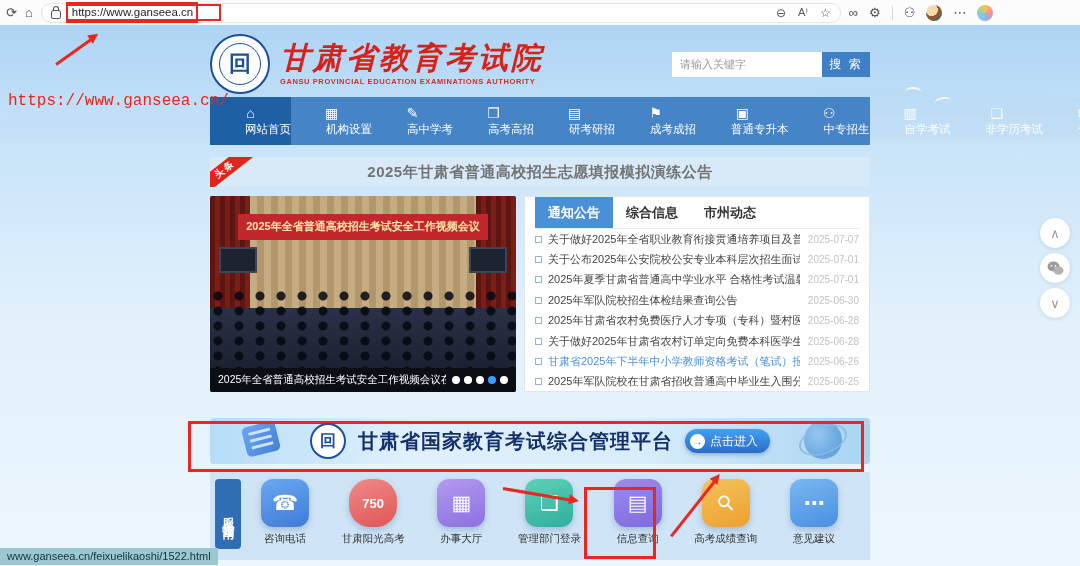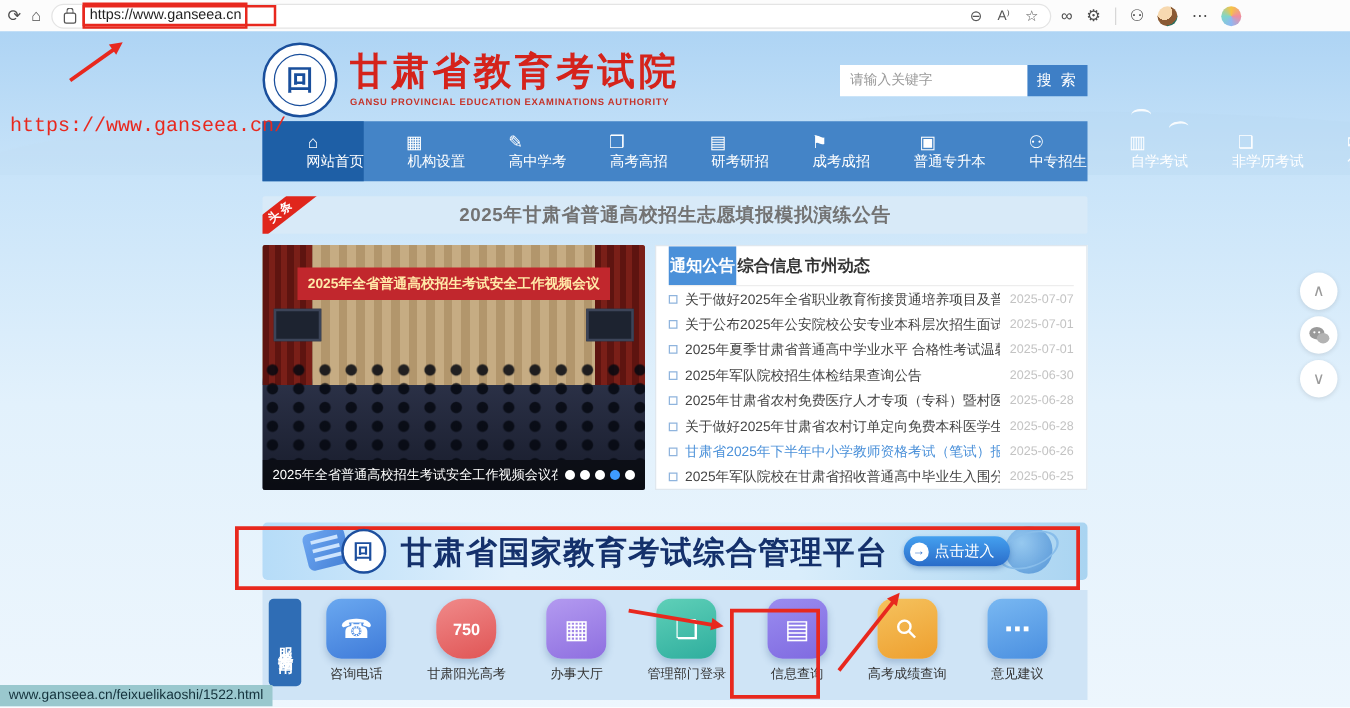--- a/index.html
+++ b/index.html
@@ -32,21 +32,21 @@
     background:radial-gradient(60% 120% at 80% 100%,#b9d9f2 0 60%,transparent 61%),
                radial-gradient(50% 110% at 25% 100%,#c2def4 0 55%,transparent 56%);}
   .container{width:660px;margin:0 auto;position:relative;}
   
   .site-header{display:flex;align-items:center;padding-top:6px;height:72px;box-sizing:border-box;}
   .logo{width:56px;height:56px;border-radius:50%;background:#fff;border:2px solid #1a4f9c;
     display:flex;align-items:center;justify-content:center;box-shadow:0 0 0 2px #fff inset;flex:0 0 auto;}
   .logo-inner{width:40px;height:40px;border-radius:50%;border:1.5px solid #1a4f9c;
     display:flex;align-items:center;justify-content:center;color:#1a4f9c;font-weight:bold;font-size:22px;}
   .title-block{margin-left:10px;}
-  .site-title{color:#d5231b;font-size:30px;font-weight:900;letter-spacing:3px;line-height:1;margin:0;}
+  .site-title{color:#d5231b;font-size:30px;font-weight:900;letter-spacing:3px;line-height:1;margin:0;font-style:italic;}
   .site-sub{color:#c5342a;font-size:7.5px;font-weight:bold;letter-spacing:.6px;margin-top:4px;}
   .search{margin-left:auto;display:flex;align-items:center;}
   .search input{width:150px;height:25px;border:none;outline:none;padding:0 8px;font-size:11px;
     color:#333;background:#fff;box-sizing:border-box;}
   .search input::placeholder{color:#999;}
   .search button{width:48px;height:25px;border:none;background:#3e7fc6;color:#fff;
     font-size:12px;letter-spacing:2px;cursor:pointer;}
   
   .nav{height:48px;background:#4484c7;display:flex;}
   .nav-item{flex:1;display:flex;flex-direction:column;align-items:center;justify-content:center;
@@ -82,21 +82,21 @@
   .caption-bar{position:absolute;left:0;right:0;bottom:0;height:24px;background:rgba(0,0,0,.55);
     display:flex;align-items:center;padding:0 8px;box-sizing:border-box;}
   .caption{color:#fff;font-size:10.5px;white-space:nowrap;overflow:hidden;flex:1;}
   .dots{display:flex;gap:4px;margin-left:6px;}
   .dot{width:8px;height:8px;border-radius:50%;background:#fff;cursor:pointer;}
   .dot.active{background:#3e9bff;}
   
   .news-panel{flex:1;background:#fff;border:1px solid #dfe7ee;box-sizing:border-box;
     padding:0 10px;overflow:hidden;}
   .tabs{display:flex;border-bottom:1px solid #ededed;height:31px;}
-  .tab{padding:0 1px;display:flex;align-items:center;font-size:13px;font-weight:bold;
+  .tab{padding:0 13px;display:flex;align-items:center;font-size:13px;font-weight:bold;
     color:#333;cursor:pointer;}
   .tab.active{background:#4a90d9;color:#fff;}
   .news-item{display:flex;align-items:center;height:20.4px;font-size:11px;cursor:pointer;}
   .bullet{width:5px;height:5px;border:1px solid #8fb4dd;margin-right:6px;flex:0 0 auto;}
   .news-title{flex:1;color:#444;white-space:nowrap;overflow:hidden;}
   .news-title.hl{color:#4a90d9;}
   .news-date{color:#c3c3c3;font-size:10px;margin-left:8px;flex:0 0 auto;}
   
   .platform-wrap{margin-top:26px;position:relative;}
   .platform{height:46px;border-radius:4px;display:flex;align-items:center;justify-content:center;
@@ -104,21 +104,21 @@
     background:linear-gradient(90deg,#b6dcf8 0%,#e0f0fc 30%,#d9edfb 65%,#a9d4f1 100%);}
   .deco-doc{position:absolute;left:34px;top:6px;width:34px;height:30px;border-radius:5px;
     background:linear-gradient(135deg,#5f9cf0,#2f6fd0);transform:rotate(-14deg);opacity:.85;}
   .deco-doc:before{content:"";position:absolute;left:6px;top:6px;right:6px;height:3px;background:#cfe4ff;box-shadow:0 7px 0 #cfe4ff,0 14px 0 #cfe4ff;}
   .deco-globe{position:absolute;right:28px;top:3px;width:38px;height:38px;border-radius:50%;
     background:radial-gradient(circle at 35% 35%,#8fc4ef,#3f85cf);opacity:.8;}
   .deco-globe:before{content:"";position:absolute;inset:-6px;border:2px solid #7fb7e8;border-radius:50%;
     transform:rotate(-20deg) scaleY(.55);}
   .p-seal{width:32px;height:32px;border-radius:50%;background:#fff;border:2px solid #1d4f9e;
     display:flex;align-items:center;justify-content:center;color:#1d4f9e;font-weight:bold;font-size:16px;z-index:1;}
-  .p-title{font-size:25px;font-weight:900;color:#14306b;letter-spacing:1px;z-index:1;font-family:Liberation Serif, serif;}
+  .p-title{font-size:20px;font-weight:900;color:#14306b;letter-spacing:1px;z-index:1;font-family:Liberation Serif, serif;}
   .p-btn{height:24px;border-radius:13px;background:linear-gradient(180deg,#44a0ef,#2a6cc9);
     color:#fff;font-size:12px;display:flex;align-items:center;gap:5px;padding:0 12px 0 5px;
     z-index:1;cursor:pointer;box-shadow:0 2px 4px rgba(30,80,150,.35);}
   .p-btn-arrow{width:15px;height:15px;border-radius:50%;background:#fff;color:#2a6cc9;
     display:flex;align-items:center;justify-content:center;font-size:10px;font-weight:bold;}
   
   .services{margin-top:8px;background:#cfe4f6;height:88px;display:flex;align-items:flex-start;
     padding:5px 12px 0 5px;box-sizing:border-box;}
   .services-tab{width:26px;height:70px;background:#2f6db5;color:#fff;border-radius:4px;
     font-size:12px;font-weight:bold;writing-mode:vertical-rl;text-orientation:upright;

